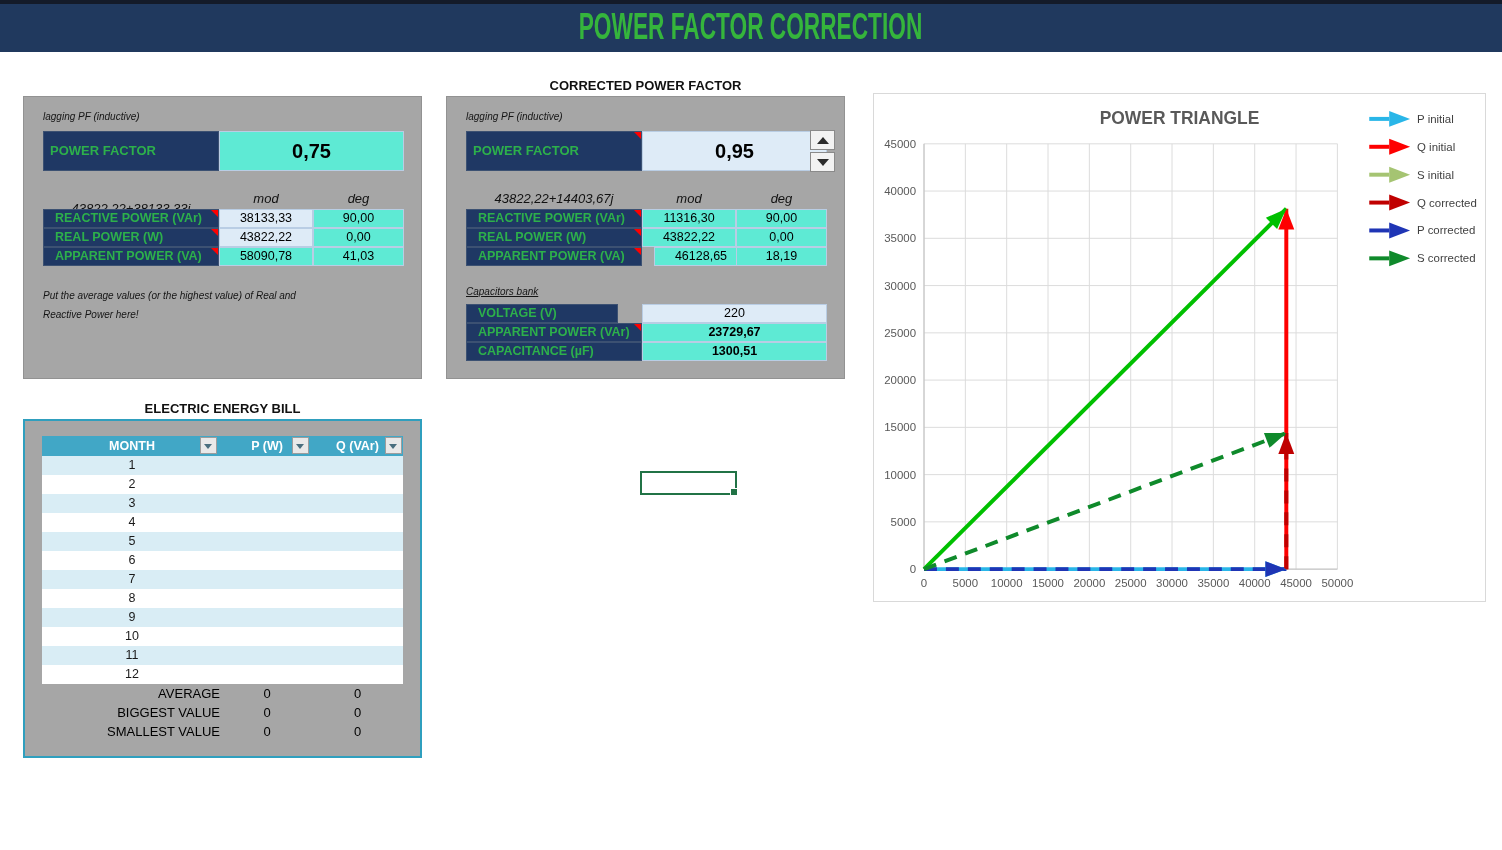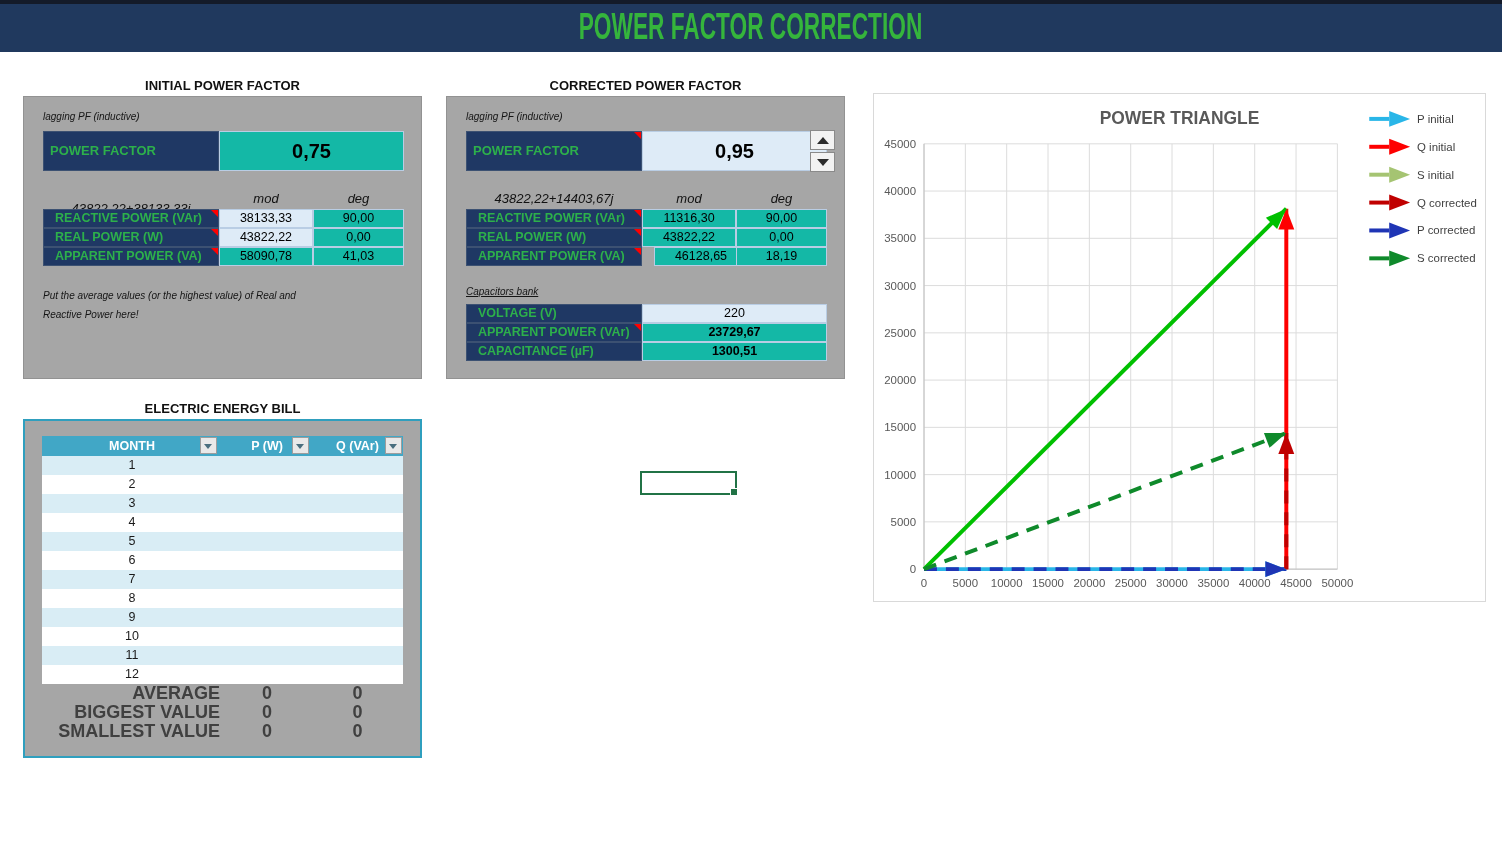--- a/index.html
+++ b/index.html
@@ -12,21 +12,21 @@
   .banner-title{position:absolute;left:0;top:4px;width:100%;height:48px;line-height:46px;
      text-align:center;color:#35B53C;font-size:27px;font-weight:bold;}
   .banner-title span{display:inline-block;transform:scale(0.84,1.38);letter-spacing:0px;}
 
   
   .panel{position:absolute;background:#A6A6A6;border:1px solid #929292;box-sizing:border-box;}
   .ptitle{position:absolute;text-align:center;font-weight:bold;font-size:13px;color:#111;}
   .italic{font-style:italic;font-size:10px;color:#151515;}
   .cell{position:absolute;box-sizing:border-box;font-size:12.5px;color:#000;}
   .navy{background:#1F3864;color:#2DB04B;font-weight:bold;border:1px solid #3C5172;}
-  .whitecell{background:#14b8a6;border:1px solid #B9CDE4;text-align:center;}
+  .whitecell{background:#5eead4;border:1px solid #B9CDE4;text-align:center;}
   .bluecell{background:#DEEBF7;border:1px solid #B9CDE4;text-align:center;}
   .tri::after{content:'';position:absolute;top:0;right:0;border-left:7px solid transparent;
      border-top:7px solid #FF0000;}
   .pfval{font-size:20px;font-weight:bold;line-height:38px;}
   .rowlab{line-height:17px;padding-left:11px;font-size:12.5px;}
   .hdr-it{position:absolute;font-style:italic;font-size:13px;text-align:center;color:#111;}
 
   
   .spinner{position:absolute;width:25px;height:43px;}
   .spinbtn{position:absolute;left:0;width:25px;height:20px;background:#F2F2F2;
@@ -43,21 +43,21 @@
   .bill-head{position:absolute;background:#41A7C6;color:#fff;font-weight:bold;font-size:12.5px;
      text-align:center;line-height:20px;box-sizing:border-box;}
   .fbtn{position:absolute;top:1px;width:17px;height:17px;background:#E9E9E9;
      border:1px solid #9D9D9D;box-sizing:border-box;cursor:pointer;}
   .fbtn::after{content:'';position:absolute;left:3px;top:6px;border-left:4px solid transparent;
      border-right:4px solid transparent;border-top:5px solid #4A6E7E;}
   .bill-rows{position:absolute;left:17px;top:35px;width:361px;}
   .bill-row{height:19px;line-height:19px;background:#fff;}
   .bill-row:nth-child(odd){background:#D9EDF5;}
   .bill-month{display:block;width:180px;text-align:center;font-size:12.5px;color:#1a1a1a;}
-  .sumrow{position:absolute;height:19px;line-height:19px;font-weight:bold;font-size:18px;color:#404040;}
+  .sumrow{position:absolute;height:19px;line-height:19px;font-weight:normal;font-size:13px;color:#000000;}
   .sumlab{position:absolute;left:17px;width:178px;text-align:right;}
   .sump{position:absolute;left:197px;width:90px;text-align:center;}
   .sumq{position:absolute;left:287px;width:91px;text-align:center;}
 
   
   .selcell{position:absolute;left:640px;top:471px;width:97px;height:24px;background:#fff;
      border:2px solid #217346;box-sizing:border-box;}
   .selcell::after{content:'';position:absolute;right:-3px;bottom:-3px;width:6px;height:6px;
      background:#217346;border:1px solid #fff;}
 
@@ -73,21 +73,20 @@
 
 <div class="screen">
 
   <div class="banner">
     <div class="banner-topstrip"></div>
     <div class="banner-title">
       <span>POWER FACTOR CORRECTION</span>
     </div>
   </div>
 
-  <div class="ptitle" style="left:23px;top:78px;width:399px;">INITIAL POWER FACTOR</div>
   <div class="panel" style="left:23px;top:96px;width:399px;height:283px;">
     <div class="italic" style="position:absolute;left:19px;top:14px;">lagging PF (inductive)</div>
     <div class="cell navy" style="left:19px;top:34px;width:176px;height:40px;line-height:38px;padding-left:6px;font-size:13px;">POWER FACTOR</div>
     <div class="cell whitecell pfval" style="left:195px;top:34px;width:185px;height:40px;">0,75</div>
 
     <div class="hdr-it" style="left:19px;top:104px;width:176px;">43822,22+38133,33j</div>
     <div class="hdr-it" style="left:195px;top:94px;width:94px;">mod</div>
     <div class="hdr-it" style="left:289px;top:94px;width:91px;">deg</div>
 
     <div class="cell navy tri rowlab" style="left:19px;top:112px;width:176px;height:19px;">REACTIVE POWER (VAr)</div>
@@ -129,21 +128,21 @@
     <div class="cell navy tri rowlab" style="left:19px;top:131px;width:176px;height:19px;">REAL POWER (W)</div>
     <div class="cell whitecell" style="left:195px;top:131px;width:94px;height:19px;line-height:17px;">43822,22</div>
     <div class="cell whitecell" style="left:289px;top:131px;width:91px;height:19px;line-height:17px;">0,00</div>
 
     <div class="cell navy tri rowlab" style="left:19px;top:150px;width:176px;height:19px;">APPARENT POWER (VA)</div>
     <div class="cell whitecell" style="left:195px;top:150px;width:94px;height:19px;line-height:17px;margin-left:12px;">46128,65</div>
     <div class="cell whitecell" style="left:289px;top:150px;width:91px;height:19px;line-height:17px;">18,19</div>
 
     <div class="italic" style="position:absolute;left:19px;top:189px;text-decoration:underline;">Capacitors bank</div>
 
-    <div class="cell navy rowlab" style="left:19px;top:207px;width:176px;height:19px;">VOLTAGE (V)</div>
+    <div class="cell navy rowlab" style="left:19px;top:207px;width:152px;height:19px;">VOLTAGE (V)</div>
     <div class="cell bluecell" style="left:195px;top:207px;width:185px;height:19px;line-height:17px;">220</div>
 
     <div class="cell navy tri rowlab" style="left:19px;top:226px;width:176px;height:19px;">APPARENT POWER (VAr)</div>
     <div class="cell whitecell" style="left:195px;top:226px;width:185px;height:19px;line-height:17px;font-weight:bold;">23729,67</div>
 
     <div class="cell navy rowlab" style="left:19px;top:245px;width:176px;height:19px;">CAPACITANCE (µF)</div>
     <div class="cell whitecell" style="left:195px;top:245px;width:185px;height:19px;line-height:17px;font-weight:bold;">1300,51</div>
   </div>
 
   <div class="ptitle" style="left:23px;top:401px;width:399px;">ELECTRIC ENERGY BILL</div>

